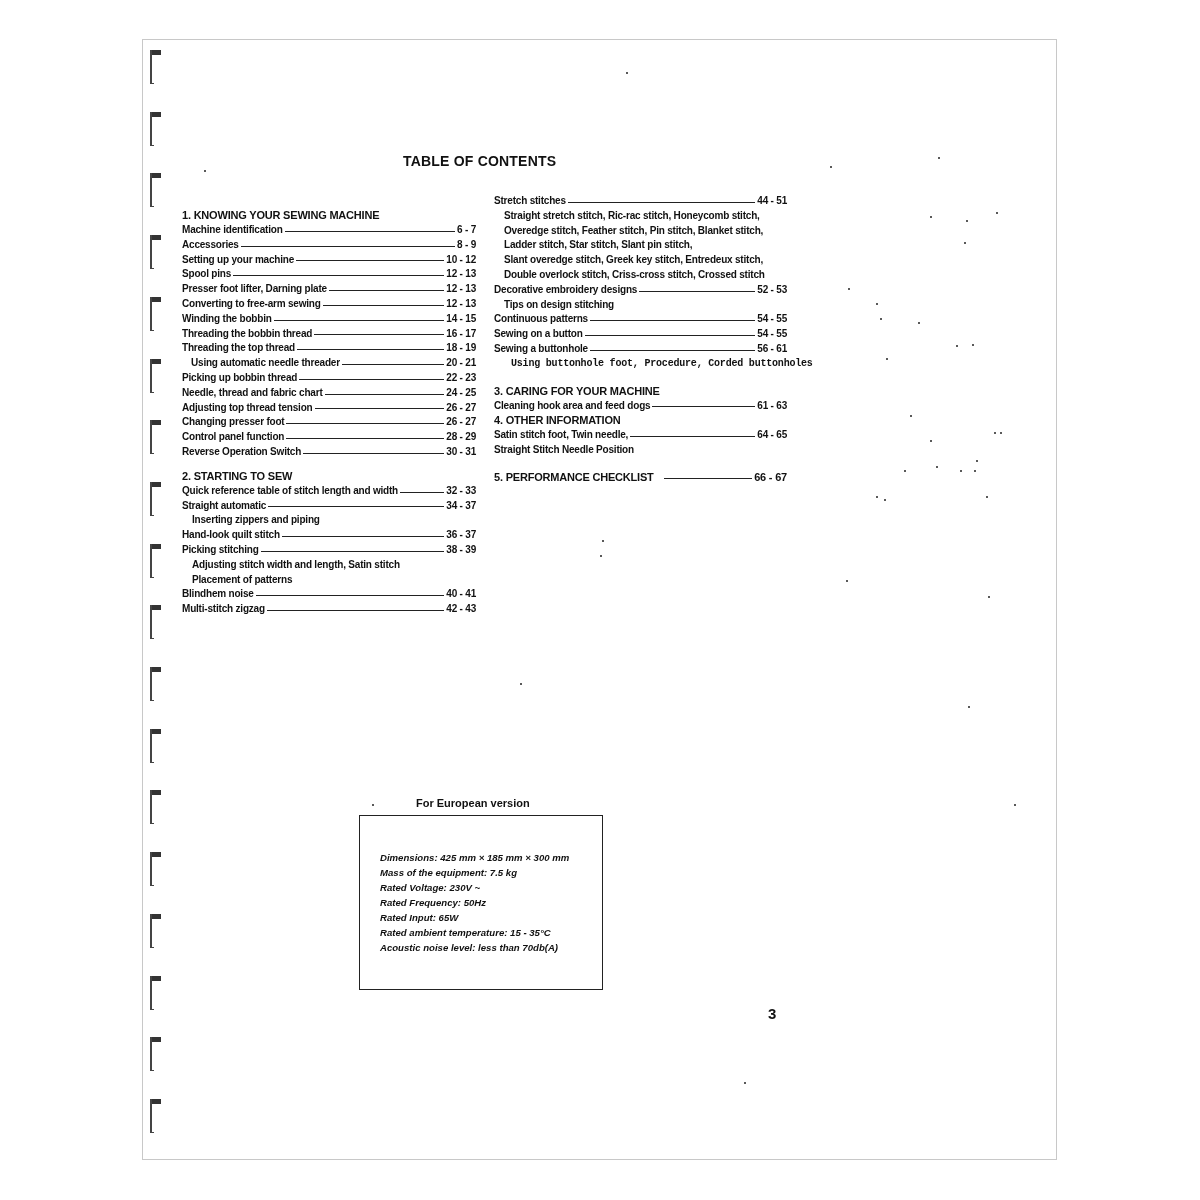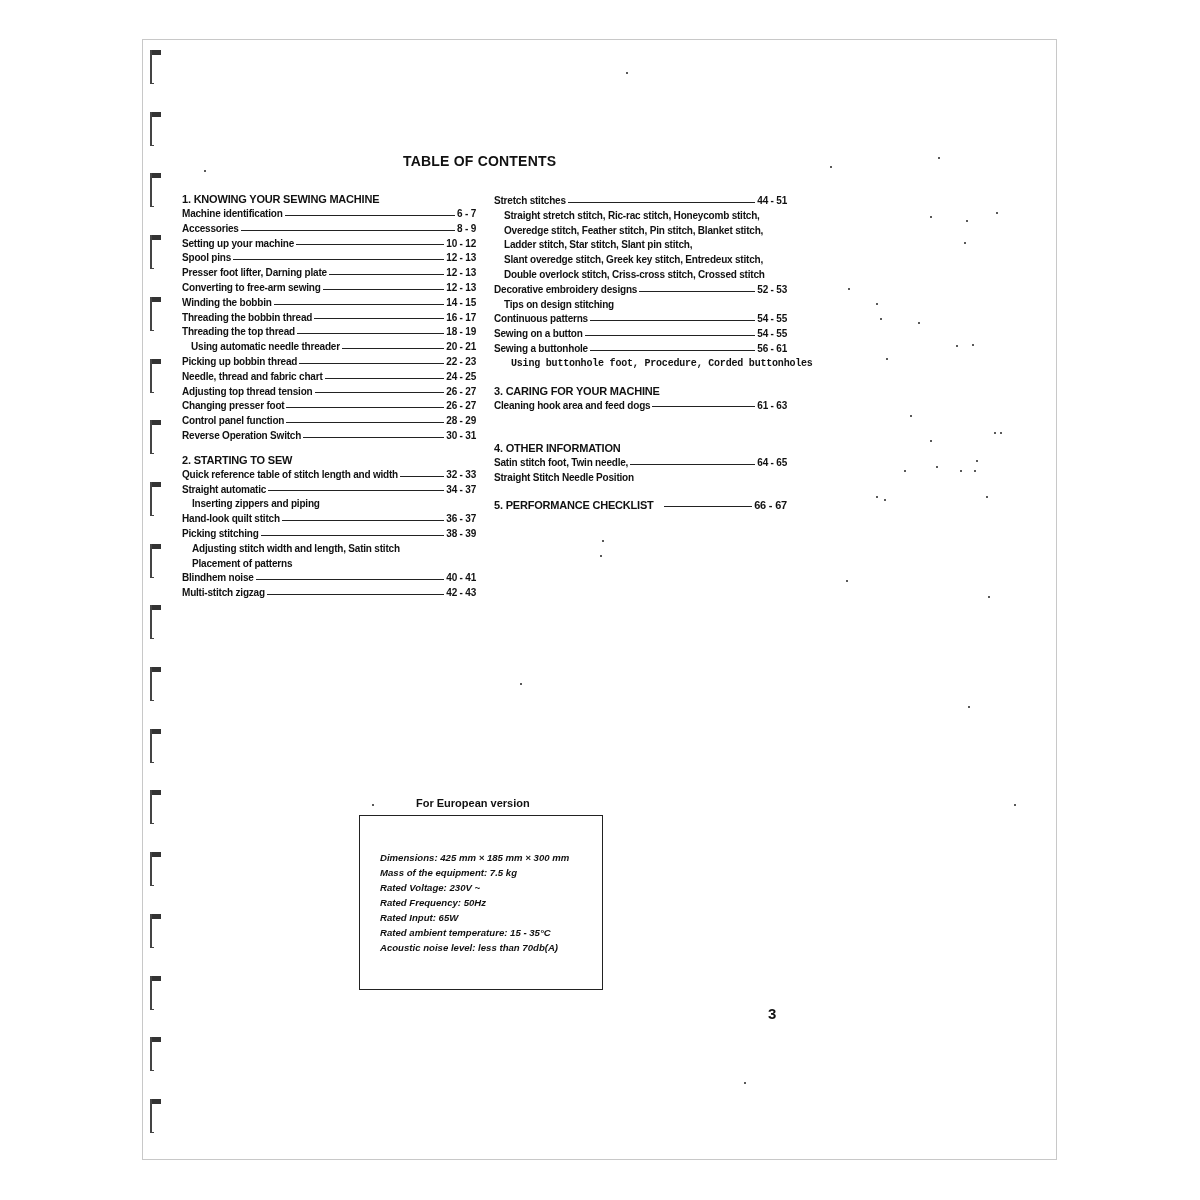--- a/index.html
+++ b/index.html
@@ -9,21 +9,21 @@
           border:1px solid #c8c8c8; box-sizing:border-box; background:#fff; }
   .binding-mark { position:absolute; left:8px; width:12px; height:34px; }
   .binding-mark .top { position:absolute; left:0; top:0; width:11px; height:5px; background:#333; }
   .binding-mark .side { position:absolute; left:0; top:0; width:1.5px; height:34px; background:#444; }
   .binding-mark .foot { position:absolute; left:0; bottom:0; width:4px; height:1px; background:#444; }
   .title { position:absolute; left:403px; top:153px; font-weight:bold; font-size:14px; letter-spacing:0.2px; }
   .col { position:absolute; font-size:10px; font-weight:bold; letter-spacing:-0.2px; }
   .col-left { left:182px; top:192px; width:294px; }
   .col-right { left:494px; top:194px; width:293px; }
   .sec { font-size:11px; font-weight:bold; margin-top:9px; height:15px; line-height:15px; }
-  .sec:first-child { margin-top:0; }
+  .sec:first-child { margin-top:16px; }
   .row { display:flex; align-items:center; height:14.8px; line-height:14.8px; white-space:nowrap; }
   .row .lbl { flex:0 0 auto; }
   .row .lead { flex:1 1 auto; border-bottom:1px solid #222; margin:0 2px; height:0; position:relative; top:1px; }
   .row .pg { flex:0 0 auto; text-align:right; }
   .sub { padding-left:10px; height:14.8px; line-height:14.8px; white-space:nowrap; }
   .euro-title { position:absolute; left:416px; top:797px; font-size:11px; font-weight:bold; }
   .euro-box { position:absolute; left:359px; top:815px; width:244px; height:175px;
               border:1.5px solid #222; box-sizing:border-box; }
   .euro-lines { position:absolute; left:20px; top:34px; font-size:9.6px; font-weight:bold; }
   .euro-lines div { height:15px; line-height:15px; white-space:nowrap;font-style:italic; }
@@ -279,21 +279,21 @@
       <span class="lead"></span>
       <span class="pg">56 - 61</span>
     </div>
     <div class="sub" style="padding-left: 17px; font-family: Liberation Mono, monospace;">Using buttonhole foot, Procedure, Corded buttonholes</div>
     <div class="sec" style="margin-top: 12px;">3. CARING FOR YOUR MACHINE</div>
     <div class="row">
       <span class="lbl">Cleaning hook area and feed dogs</span>
       <span class="lead"></span>
       <span class="pg">61 - 63</span>
     </div>
-    <div class="sec" style="margin-top: 28px;">4. OTHER INFORMATION</div>
+    <div class="sec" style="margin-top: 0;">4. OTHER INFORMATION</div>
     <div class="row">
       <span class="lbl">Satin stitch foot, Twin needle,</span>
       <span class="lead"></span>
       <span class="pg">64 - 65</span>
     </div>
     <div class="sub" style="padding-left: 0px;">Straight Stitch Needle Position</div>
     <div class="row sec" style="font-size: 11px; margin-top: 12px;">
       <span class="lbl">5. PERFORMANCE CHECKLIST</span>
       <span class="lead" style="margin-left: 10px;"></span>
       <span class="pg">66 - 67</span>

